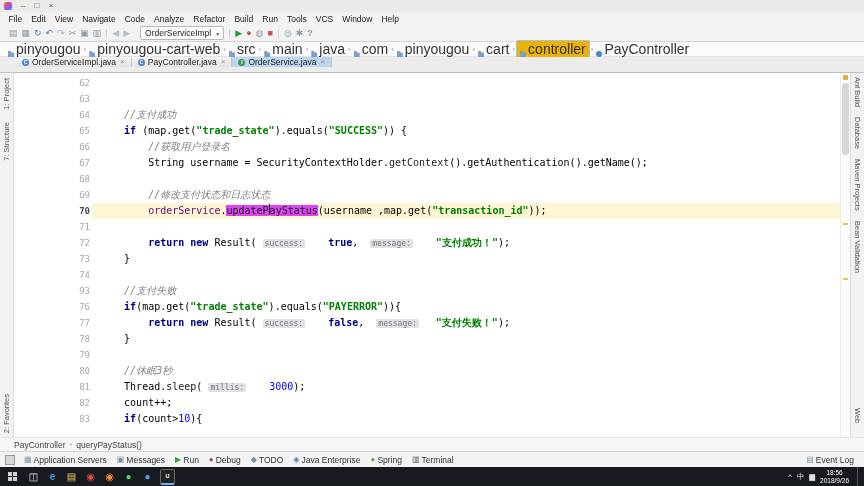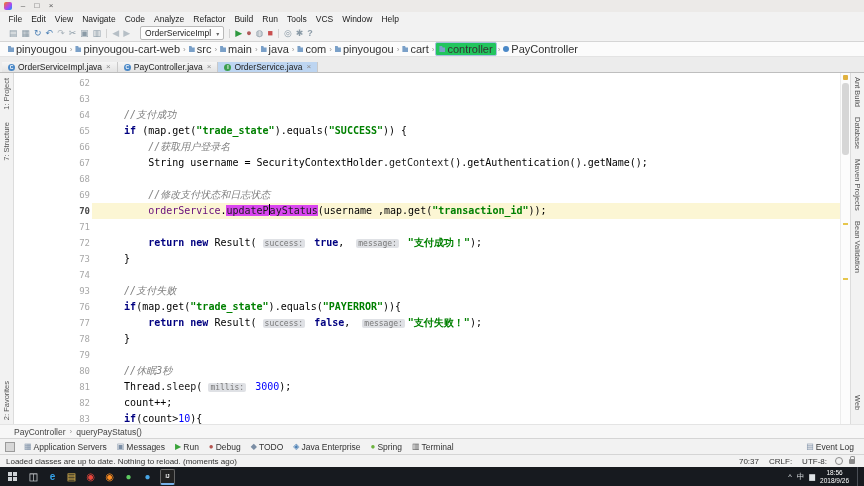--- a/index.html
+++ b/index.html
@@ -20,29 +20,29 @@
   
   .toolbar{height:16px;background:#f2f2f2;border-bottom:1px solid #d5d5d5;display:flex;align-items:center;padding:0 4px;flex:none}
   .tb-group{display:flex;align-items:center;gap:4px;padding:0 5px}
   .tb-group + .tb-group, .run-combo + .tb-group{border-left:1px solid #d2d2d2}
   .tb-icon{font-size:9px;line-height:1;display:inline-block}
   .run-combo{display:flex;align-items:center;background:#fdfdfd;border:1px solid #b9b9b9;border-radius:2px;height:12px;padding:0 4px;font-size:8.5px;gap:5px;margin:0 5px}
   .combo-caret{font-size:6px;color:#666}
 
   
   .navbar{height:14px;background:#fbfbfb;border-bottom:1px solid #e3e3e3;display:flex;align-items:center;padding-left:6px;flex:none}
-  .crumb{font-size:11px;color:#333;padding:0 2px;display:inline-flex;align-items:center}
-  .crumb-sel{border:1px solid #a9c0e0;background:#22c55e;border-radius:2px;padding:0 3px}
+  .crumb{font-size:14px;color:#333;padding:0 2px;display:inline-flex;align-items:flex-end}
+  .crumb-sel{border:1px solid #a9c0e0;background:#eab308;border-radius:2px;padding:0 3px}
   .crumb-sep{color:#999;font-size:8px;padding:0 1px}
   .nav-icon{display:inline-block;width:6px;height:6px;margin-right:2px;flex:none}
   .nav-icon.folder{background:#7aa0c8;clip-path:polygon(0 0,45% 0,55% 25%,100% 25%,100% 100%,0 100%)}
   .nav-icon.class{border-radius:50%;background:#4a88c7}
 
   
-  .tabs{height:15px;background:#ececec;border-bottom:1px solid #bebebe;display:flex;align-items:flex-end;padding-left:2px;flex:none}
+  .tabs{height:15px;background:#ececec;border-bottom:1px solid #bebebe;display:flex;align-items:flex-start;padding-left:16px;flex:none}
   .tab{display:flex;align-items:center;gap:3px;padding:0 6px;border-right:1px solid #c9c9c9;background:linear-gradient(#f5f5f5,#e3e3e3);font-size:8.5px;color:#222}
   .tab.active{background:#bdd5f1}
   .tab-icon{width:7px;height:7px;border-radius:50%;color:#fff;font-size:5px;line-height:7px;text-align:center;font-weight:bold;flex:none}
   .tab-close{color:#888;font-size:8px;line-height:1;padding-left:1px}
 
   
   .main{flex:1;display:flex;min-height:0}
   .stripe{width:13px;background:#f2f2f2;flex:none;display:flex;flex-direction:column;align-items:center}
   .stripe.left{border-right:1px solid #dcdcdc;padding:5px 0 4px;gap:12px}
   .stripe.right{border-left:1px solid #dcdcdc;padding:4px 0 14px;gap:10px}
@@ -57,21 +57,21 @@
   .code{flex:1;padding-top:2px;font-family:"DejaVu Sans Mono",monospace;font-size:10px;white-space:pre;overflow:hidden;min-width:0}
   .code-line{height:16px;line-height:16px;padding-left:8px}
   .code-line.cur{background:#fcf6d4}
   .seg-pl{color:#000}
   .seg-kw{color:#000080;font-weight:bold}
   .seg-str{color:#008000;font-weight:bold}
   .seg-com{color:#808080;font-style:italic}
   .seg-num{color:#0000ff}
   .seg-fld{color:#660e7a}
   .seg-it{}
-  .seg-hint{background:#dfe1e5;color:#787878;border-radius:2px;padding:0 2px;margin-right:3px;font-size:8px}
+  .seg-hint{background:#dfe1e5;color:#787878;border-radius:2px;padding:0 2px;margin-right:17px;font-size:8px}
   .seg-hl{background:#d946ef}
   .caret{display:inline-block;width:1px;height:11px;background:#000;vertical-align:-1px}
 
   .scrollcol{width:9px;flex:none;background:#fcfcfc;border-left:1px solid #ececec;position:relative}
   .sb-inspection{position:absolute;top:2px;left:2px;width:5px;height:5px;background:#e0b13e;border-radius:1px}
   .sb-thumb{position:absolute;left:1px;right:1px;top:10px;height:72px;background:#d6d6d6;border-radius:3px}
   .sb-mark{position:absolute;left:2px;right:2px;height:2px;background:#e6c64c}
 
   
   .crumbbar{height:13px;background:#f7f7f7;border-top:1px solid #e4e4e4;display:flex;align-items:center;padding-left:14px;font-size:8.5px;color:#444;flex:none;gap:3px}
@@ -332,30 +332,20 @@
       </span>
     <span class="tw-spacer"></span>
     <span style="display:flex">
         <div class="tw-item">
           <span class="tw-icon" style="color: rgb(123, 142, 165);">▤</span>
           <span class="tw-label">Event Log</span>
         </div>
       </span>
   </div>
 
-  <div class="statusbar">
-    <span class="sb-msg">Loaded classes are up to date. Nothing to reload. (moments ago)</span>
-    <span style="display:flex;align-items:center">
-        <span class="sb-item">70:37</span>
-        <span class="sb-item">CRLF:</span>
-        <span class="sb-item">UTF-8:</span>
-      </span>
-    <span class="hector"></span>
-    <span class="lock"></span>
-  </div>
 
   <div class="taskbar">
     <span class="tb-start">
       <span class="wl-grid">
           <span class="wl"></span>
           <span class="wl"></span>
           <span class="wl"></span>
           <span class="wl"></span>
         </span>
     </span>

